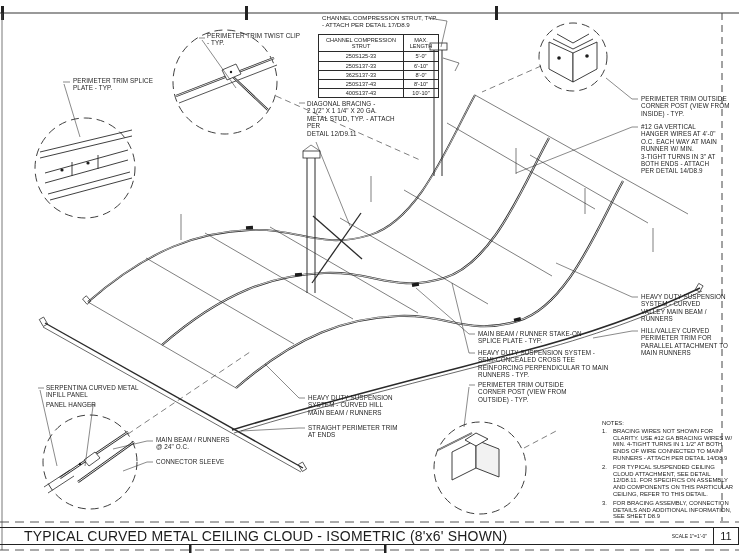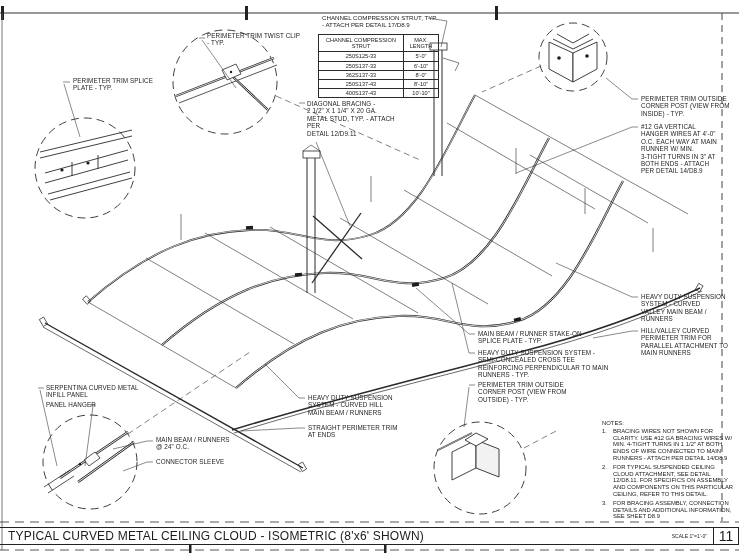--- a/index.html
+++ b/index.html
@@ -26,26 +26,26 @@
   .notes{position:absolute;left:602px;top:420px;width:134px;font-size:5.9px;line-height:6.8px;}
   .notes .heading{margin-bottom:1px;}
   .note-item{display:flex;margin-bottom:2px;}
   .note-num{width:11px;flex:0 0 11px;text-align:left;}
   .note-text{flex:1;}
   .titlebar{
     position:absolute;left:0;top:527px;width:739px;height:18px;
     border-top:1.1px solid #222;border-bottom:1.1px solid #222;
     display:flex;align-items:center;box-sizing:border-box;
   }
-  .titlebar .title{font-size:12px;letter-spacing:0.2px;padding-left:8px;flex:0 0 auto;}
+  .titlebar .title{font-size:14px;letter-spacing:0.2px;padding-left:24px;flex:0 0 auto;}
   .titlebar .spacer{flex:1;}
   .titlebar .scale{font-size:5px;padding-right:6px;white-space:nowrap;}
   .titlebar .numbox{
     border-left:1.1px solid #222;border-right:1.1px solid #222;height:100%;
-    width:24px;display:flex;align-items:center;justify-content:center;font-size:14px;
+    width:24px;display:flex;align-items:center;justify-content:center;font-size:11px;
   }
 </style>
 </head>
 <body>
 
 <div class="sheet">
 
   <svg class="linework" width="739" height="553" viewBox="0 0 739 553">
     <g stroke="#2a2a2a" fill="none" stroke-width="0.6">
 

